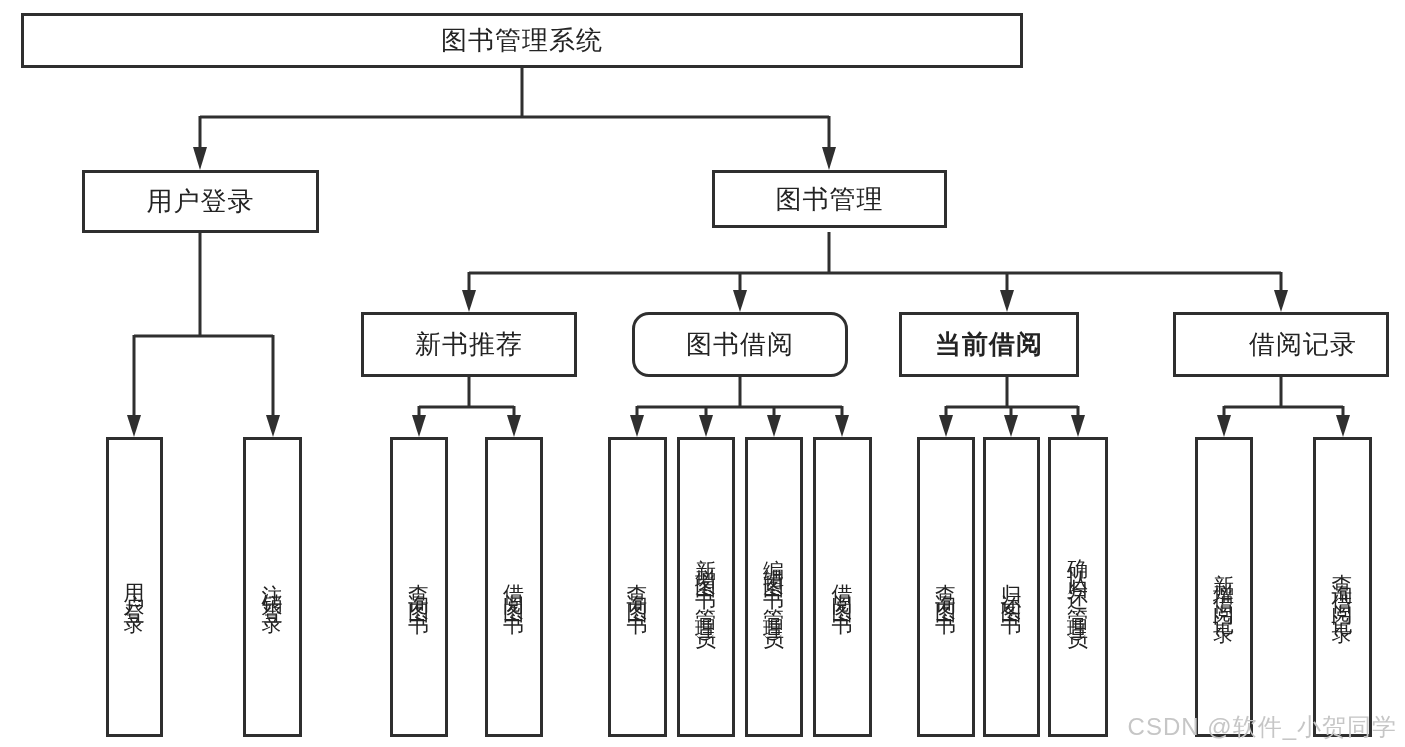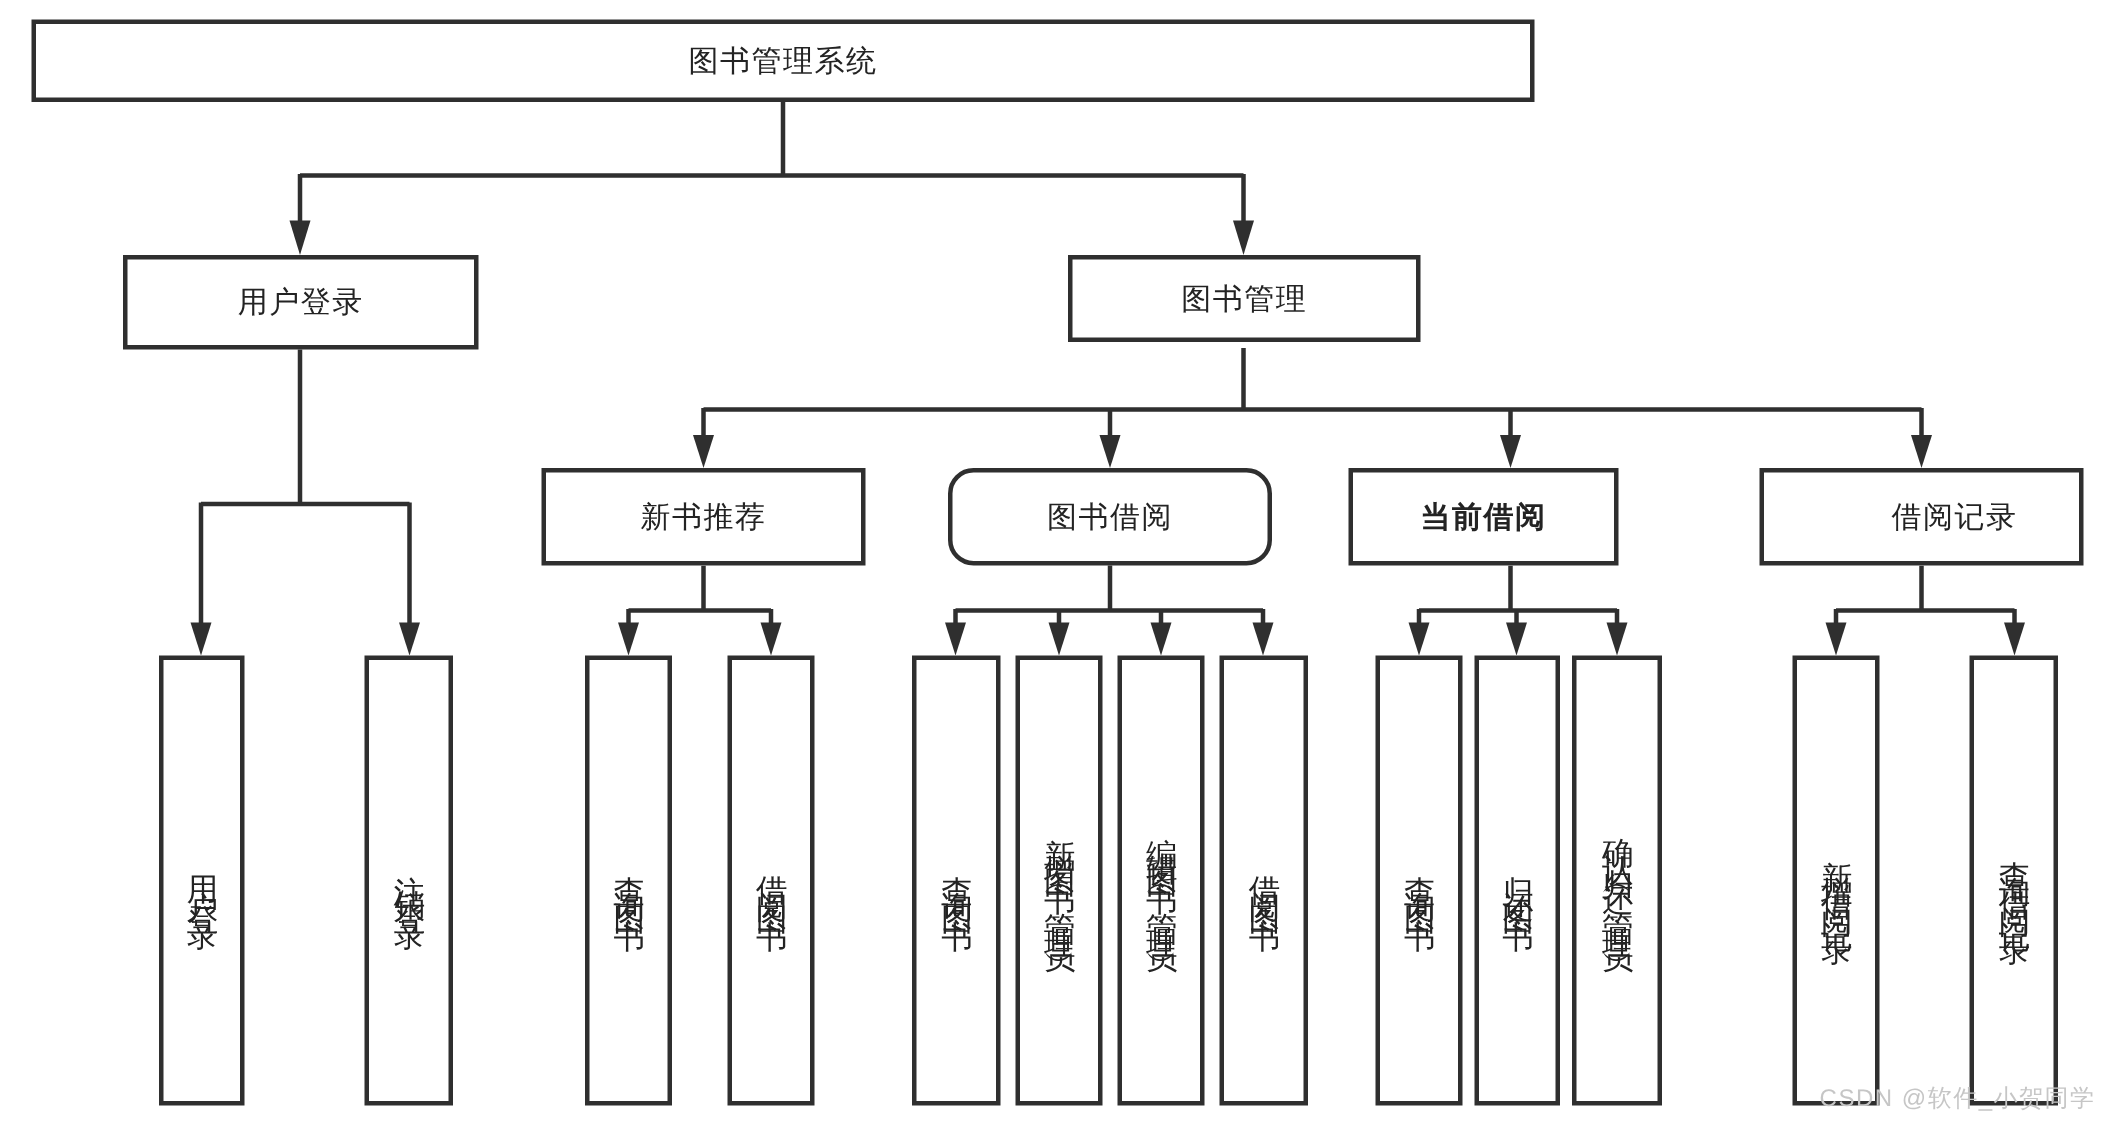--- a/index.html
+++ b/index.html
@@ -21,37 +21,37 @@
     box-sizing: border-box;
     border: 3px solid #2f2f2f;
     background: #ffffff;
     display: flex;
     align-items: center;
     justify-content: center;
     color: #232323;
     z-index: 1;
   }
   .node.h span {
-    font-size: 20px;
+    font-size: 26px;
     letter-spacing: 1px;
     white-space: nowrap;
   }
   .node.v span {
     writing-mode: vertical-rl;
     text-orientation: mixed;
     font-size: 21px;
     letter-spacing: 10px;
     line-height: 1;
     white-space: nowrap;
   }
   .watermark {
     position: absolute;
     right: 8px;
     bottom: 4px;
-    font-size: 16px;
+    font-size: 24px;
     color: #c6c6c6;
     letter-spacing: 1px;
     z-index: 2;
     white-space: nowrap;
   }
 </style>
 </head>
 <body>
 
 <div class="canvas">

